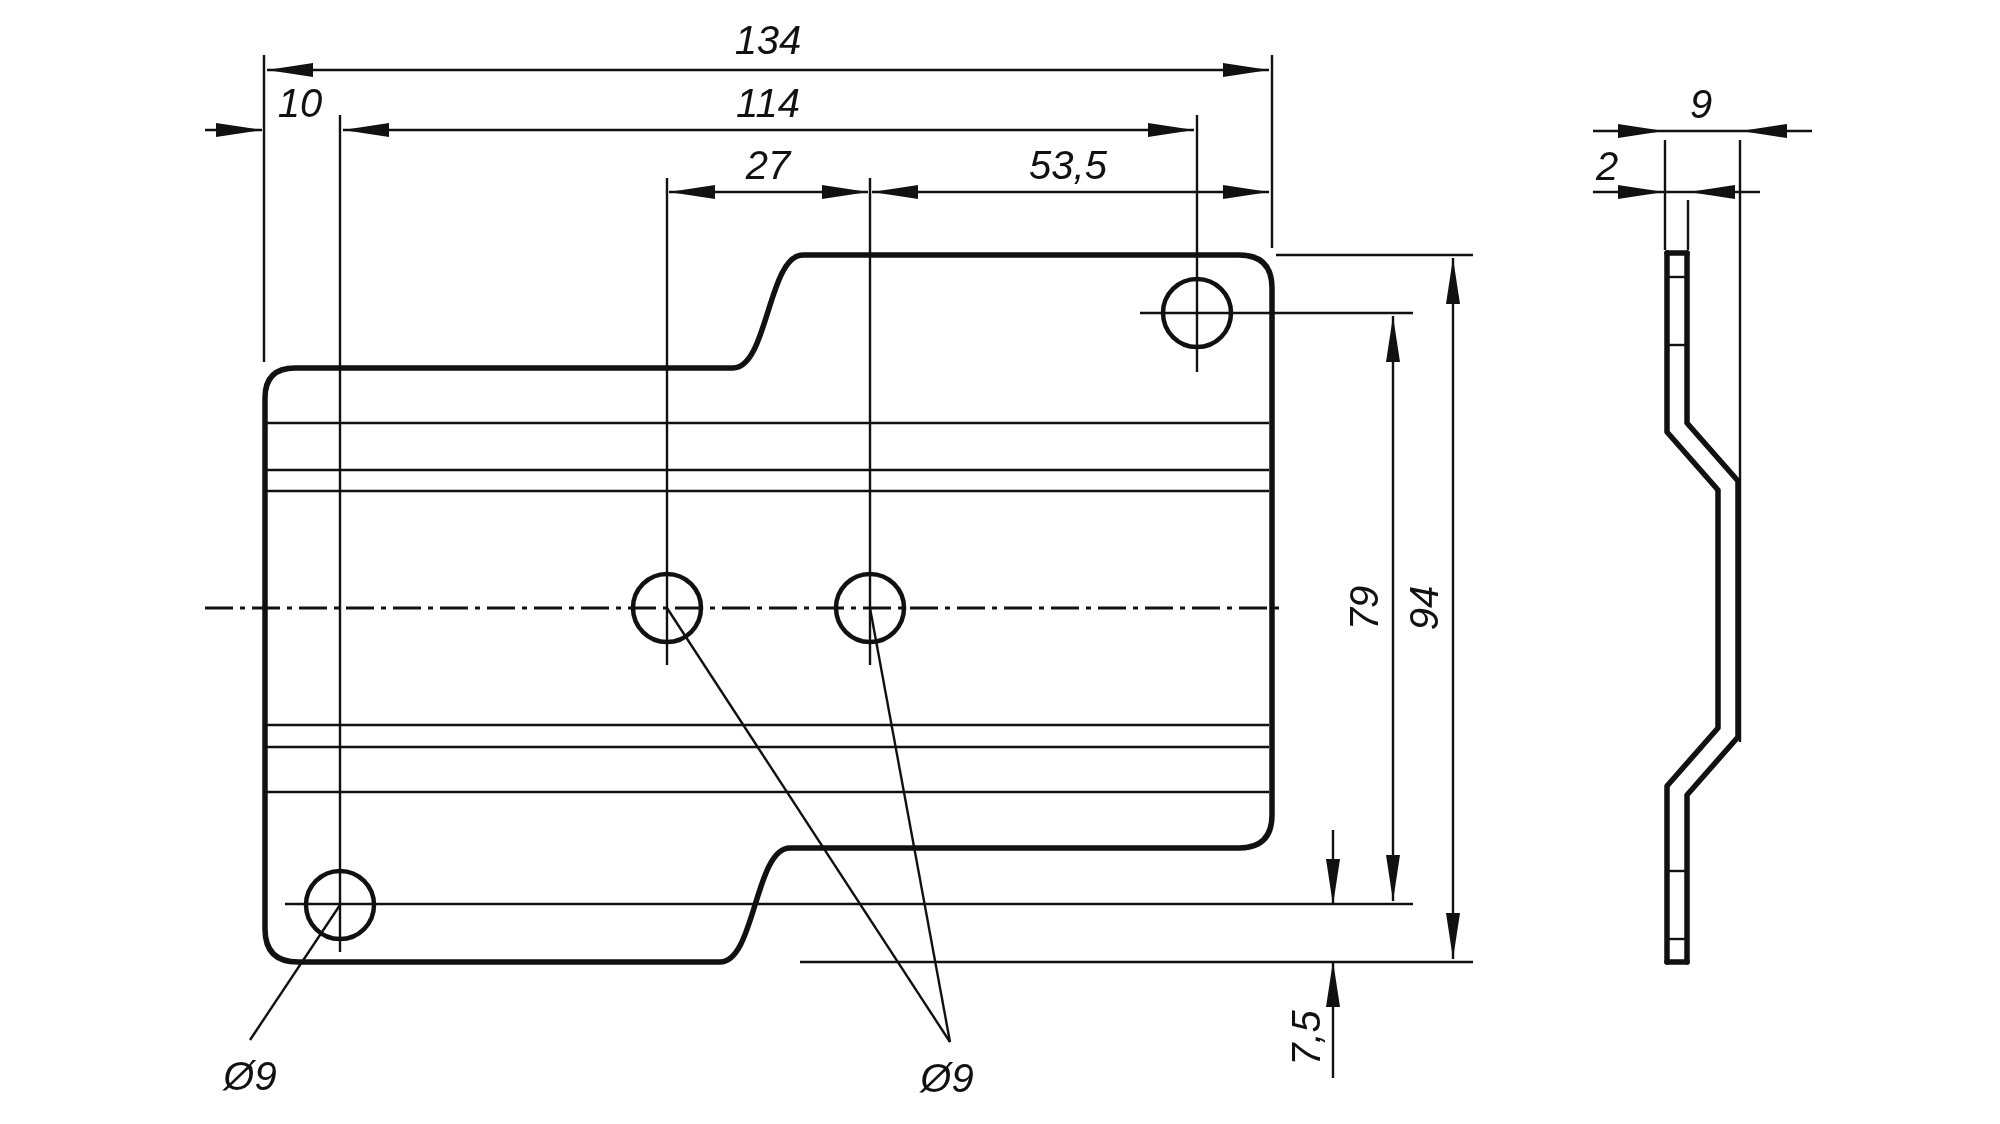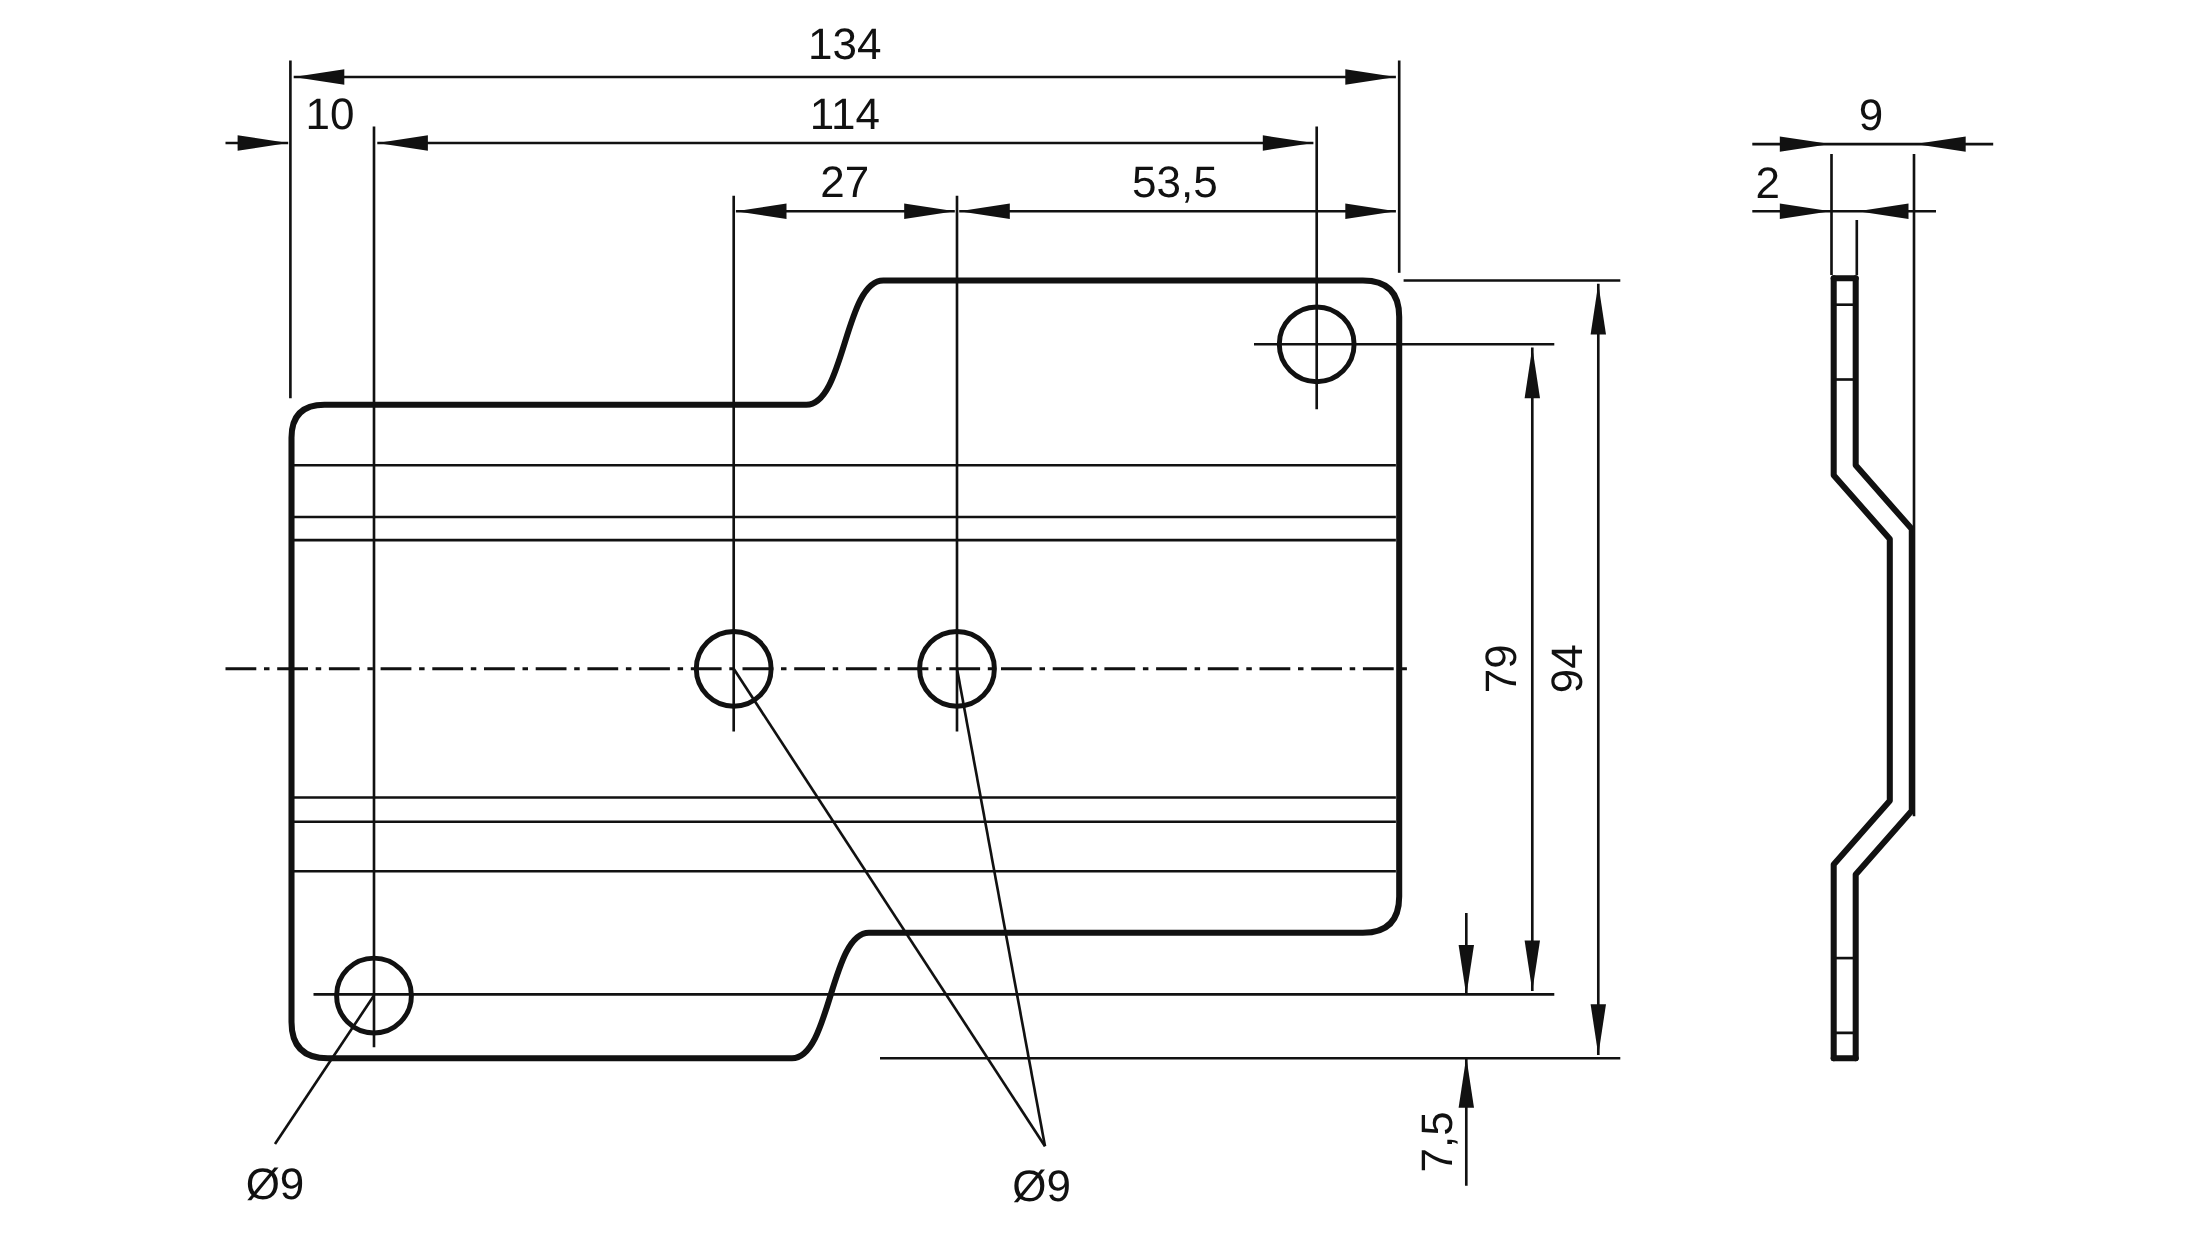--- a/index.html
+++ b/index.html
@@ -1,17 +1,17 @@
 <!DOCTYPE html>
 <html><head>
 <meta charset="utf-8">
 <style>
   html,body{margin:0;padding:0;background:#ffffff;}
   .stage{position:relative;width:2000px;height:1124px;background:#fff;overflow:hidden;
-         font-family:"Liberation Sans", sans-serif;}
+         font-family:"Liberation Sans", sans-serif;font-style:italic;}
   svg text{font-family:"Liberation Sans", sans-serif;font-size:40px;fill:#111;}
   .outline{fill:none;stroke:#111;stroke-width:5.5;stroke-linejoin:round;stroke-linecap:round;}
   .thin{fill:none;stroke:#111;stroke-width:2.4;stroke-linecap:butt;}
   .dim{fill:none;stroke:#111;stroke-width:2.4;}
   .cl{fill:none;stroke:#111;stroke-width:2.8;stroke-dasharray:28 7 5 7;}
   .hole{fill:none;stroke:#111;stroke-width:4.5;}
   .ah{fill:#111;stroke:none;}
 </style>
 </head>
 <body>

